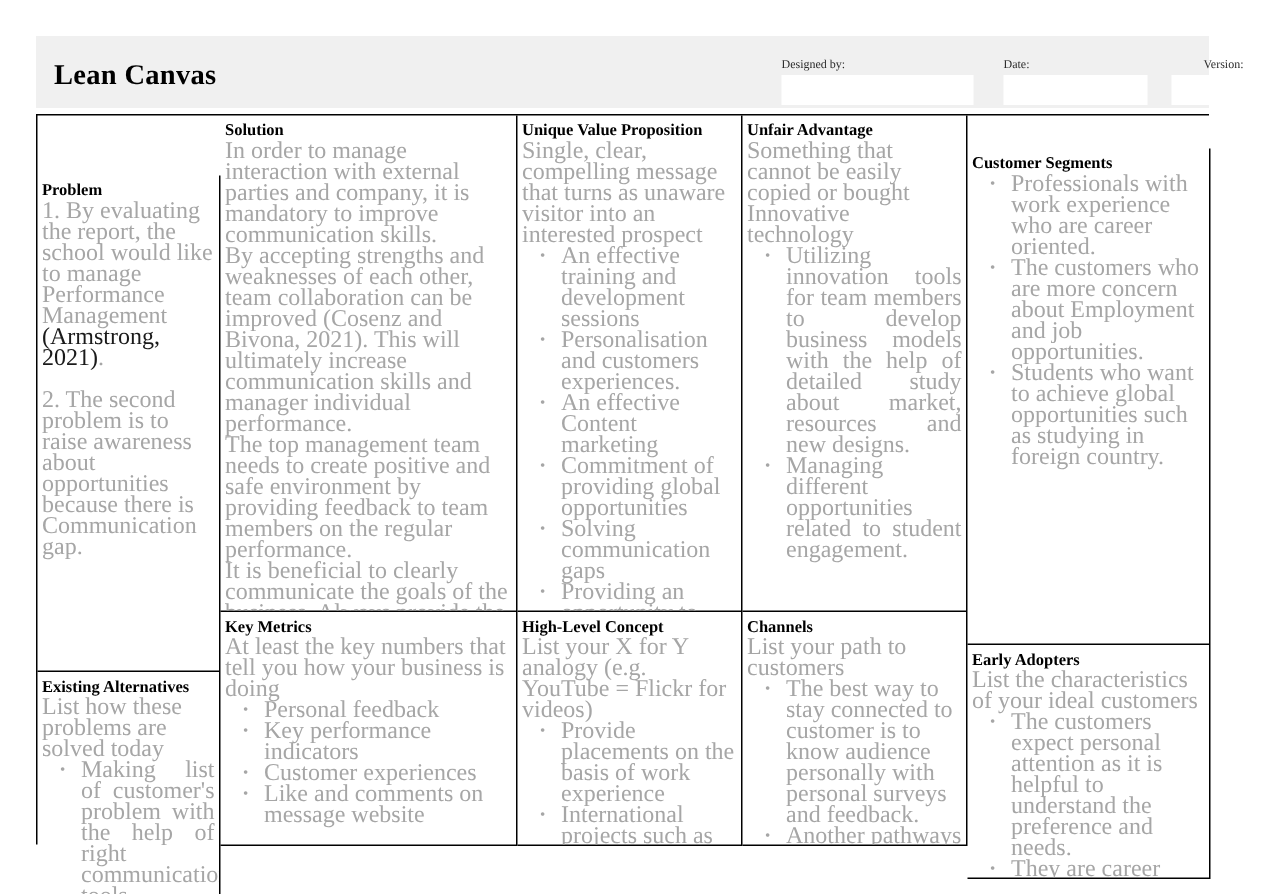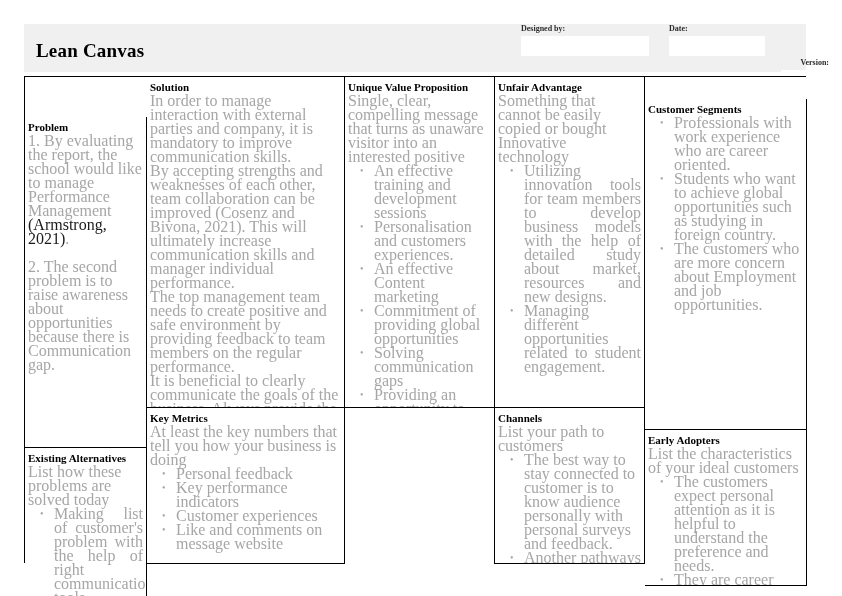--- a/index.html
+++ b/index.html
@@ -38,41 +38,40 @@
     position: absolute;
     left: 12px;
     top: 16px;
     font-size: 19px;
     font-weight: bold;
     letter-spacing: 0.2px;
     font-family: "Liberation Serif", "DejaVu Serif", serif;
   }
   .meta-group {
     position: absolute;
-    top: 0;
+    top: 14px;
     font-size: 8px;
     font-family: "Liberation Serif", "DejaVu Serif", serif;
     color: #2b2b2b;
-    font-weight: bold;
   }
   .meta-label {
     display: block;
     line-height: 10px;
     margin-bottom: 2px;
     white-space: nowrap;
   }
   .meta-field {
     display: block;
     background: #ffffff;
     height: 20px;
     box-sizing: border-box;
   }
   .meta-designed { left: 497px; width: 128px; }
   .meta-date     { left: 645px; width: 96px; }
-  .meta-version  { left: 757px; width: 48px; margin-top: 34px; }
+  .meta-version  { left: 757px; width: 48px; }
   .meta-version .meta-label { text-align: right; }
 
   
   .grid {
     position: absolute;
     left: 24px;
     top: 76px;
     width: 782px;
     height: 487px;
     border-top: 1.3px solid #000;
@@ -214,31 +213,41 @@
             <li>Like and comments on message website</li>
           </ul>
         </div>
       </div>
     </div>
 
     <div class="col" id="col-uvp">
       <div class="cell top">
         <div class="cell-title">Unique Value Proposition</div>
         <div class="cell-body">
-          <p>Single, clear, compelling message that turns as unaware visitor into an interested positive</p>
+          <p>Single, clear, compelling message that turns as unaware visitor into an interested prospect</p>
           <ul>
             <li>An effective training and development sessions</li>
             <li>Personalisation and customers experiences.</li>
             <li>An effective Content marketing</li>
             <li>Commitment of providing global opportunities</li>
             <li>Solving communication gaps</li>
             <li>Providing an opportunity to students and professionals who want to achieve global objectives.</li>
           </ul>
         </div>
       </div>
+      <div class="cell bottom">
+        <div class="cell-title">High-Level Concept</div>
+        <div class="cell-body">
+          <p>List your X for Y analogy (e.g. YouTube = Flickr for videos)</p>
+          <ul>
+            <li>Provide placements on the basis of work experience</li>
+            <li>International projects such as study abroad</li>
+          </ul>
+        </div>
+      </div>
     </div>
 
     <div class="col" id="col-unfair">
       <div class="cell top">
         <div class="cell-title">Unfair Advantage</div>
         <div class="cell-body">
           <p>Something that cannot be easily copied or bought Innovative technology</p>
           <ul class="just-li">
             <li>Utilizing innovation tools for team members to develop business models with the help of detailed study about market, resources and new designs.</li>
             <li>Managing different opportunities related to student engagement.</li>
@@ -256,22 +265,22 @@
         </div>
       </div>
     </div>
 
     <div class="col" id="col-segments">
       <div class="cell top">
         <div class="cell-title">Customer Segments</div>
         <div class="cell-body">
           <ul>
             <li>Professionals with work experience who are career oriented.</li>
+            <li>The customers who are more concern about Employment and job opportunities.</li>
             <li>Students who want to achieve global opportunities such as studying in foreign country.</li>
-            <li>The customers who are more concern about Employment and job opportunities.</li>
           </ul>
         </div>
       </div>
       <div class="cell bottom">
         <div class="cell-title">Early Adopters</div>
         <div class="cell-body">
           <p>List the characteristics of your ideal customers</p>
           <ul>
             <li>The customers expect personal attention as it is helpful to understand the preference and needs.</li>
             <li>They are career oriented because the customer are more concerned</li>

